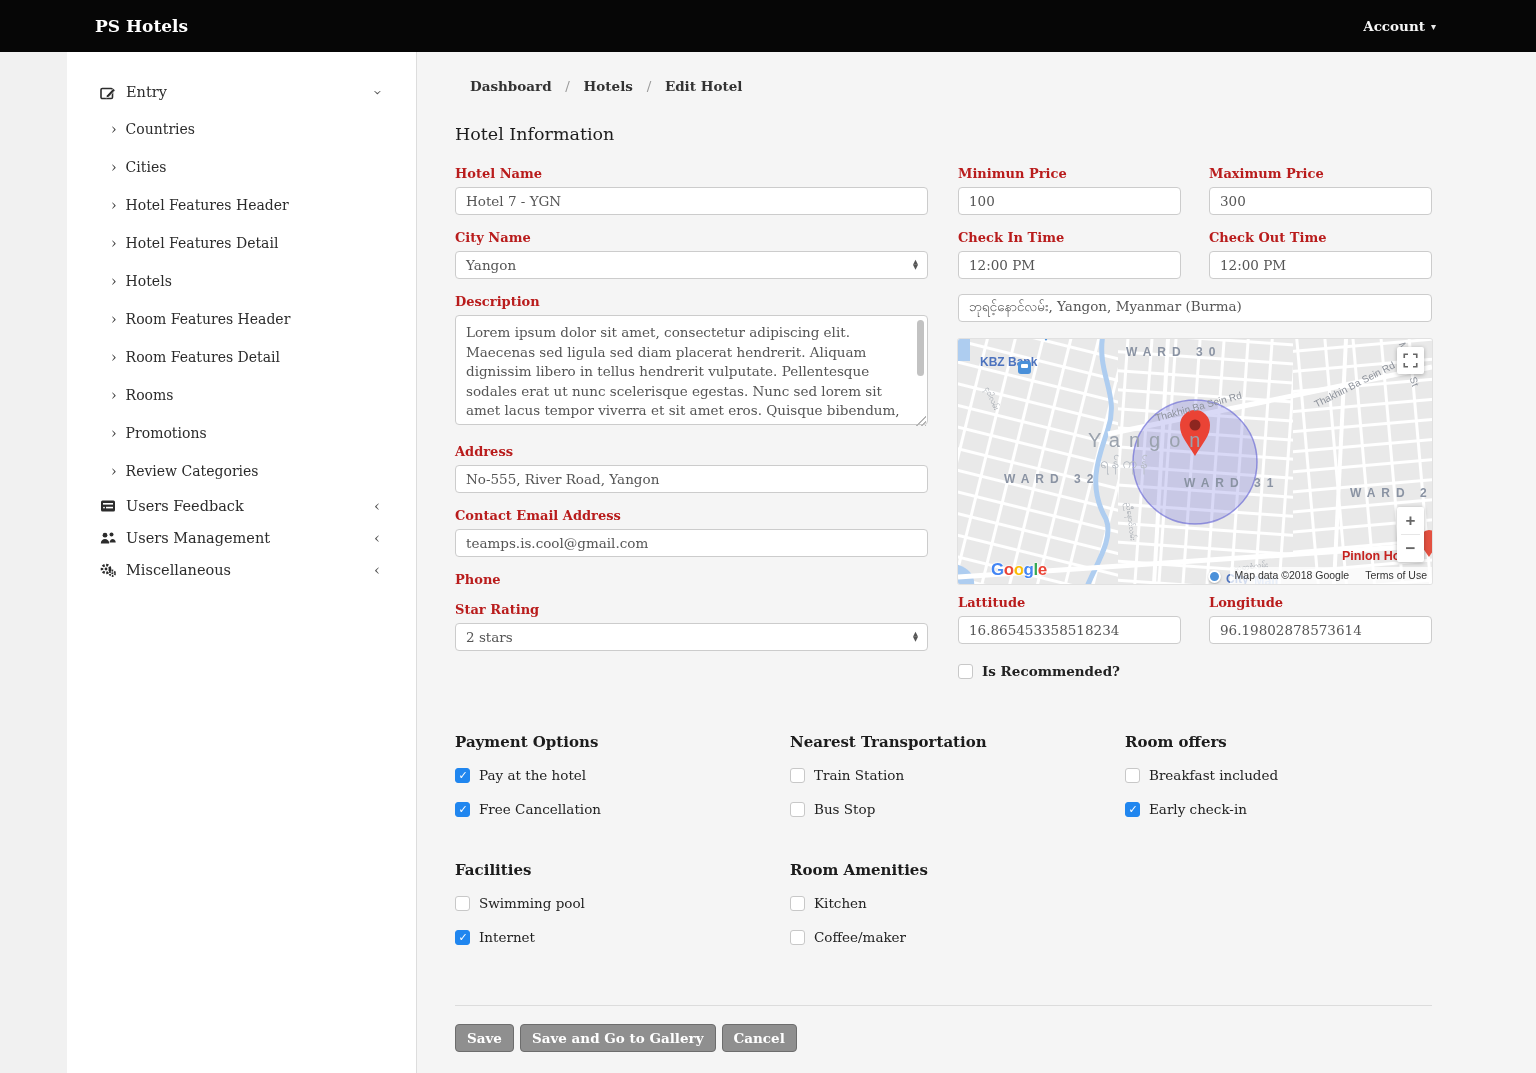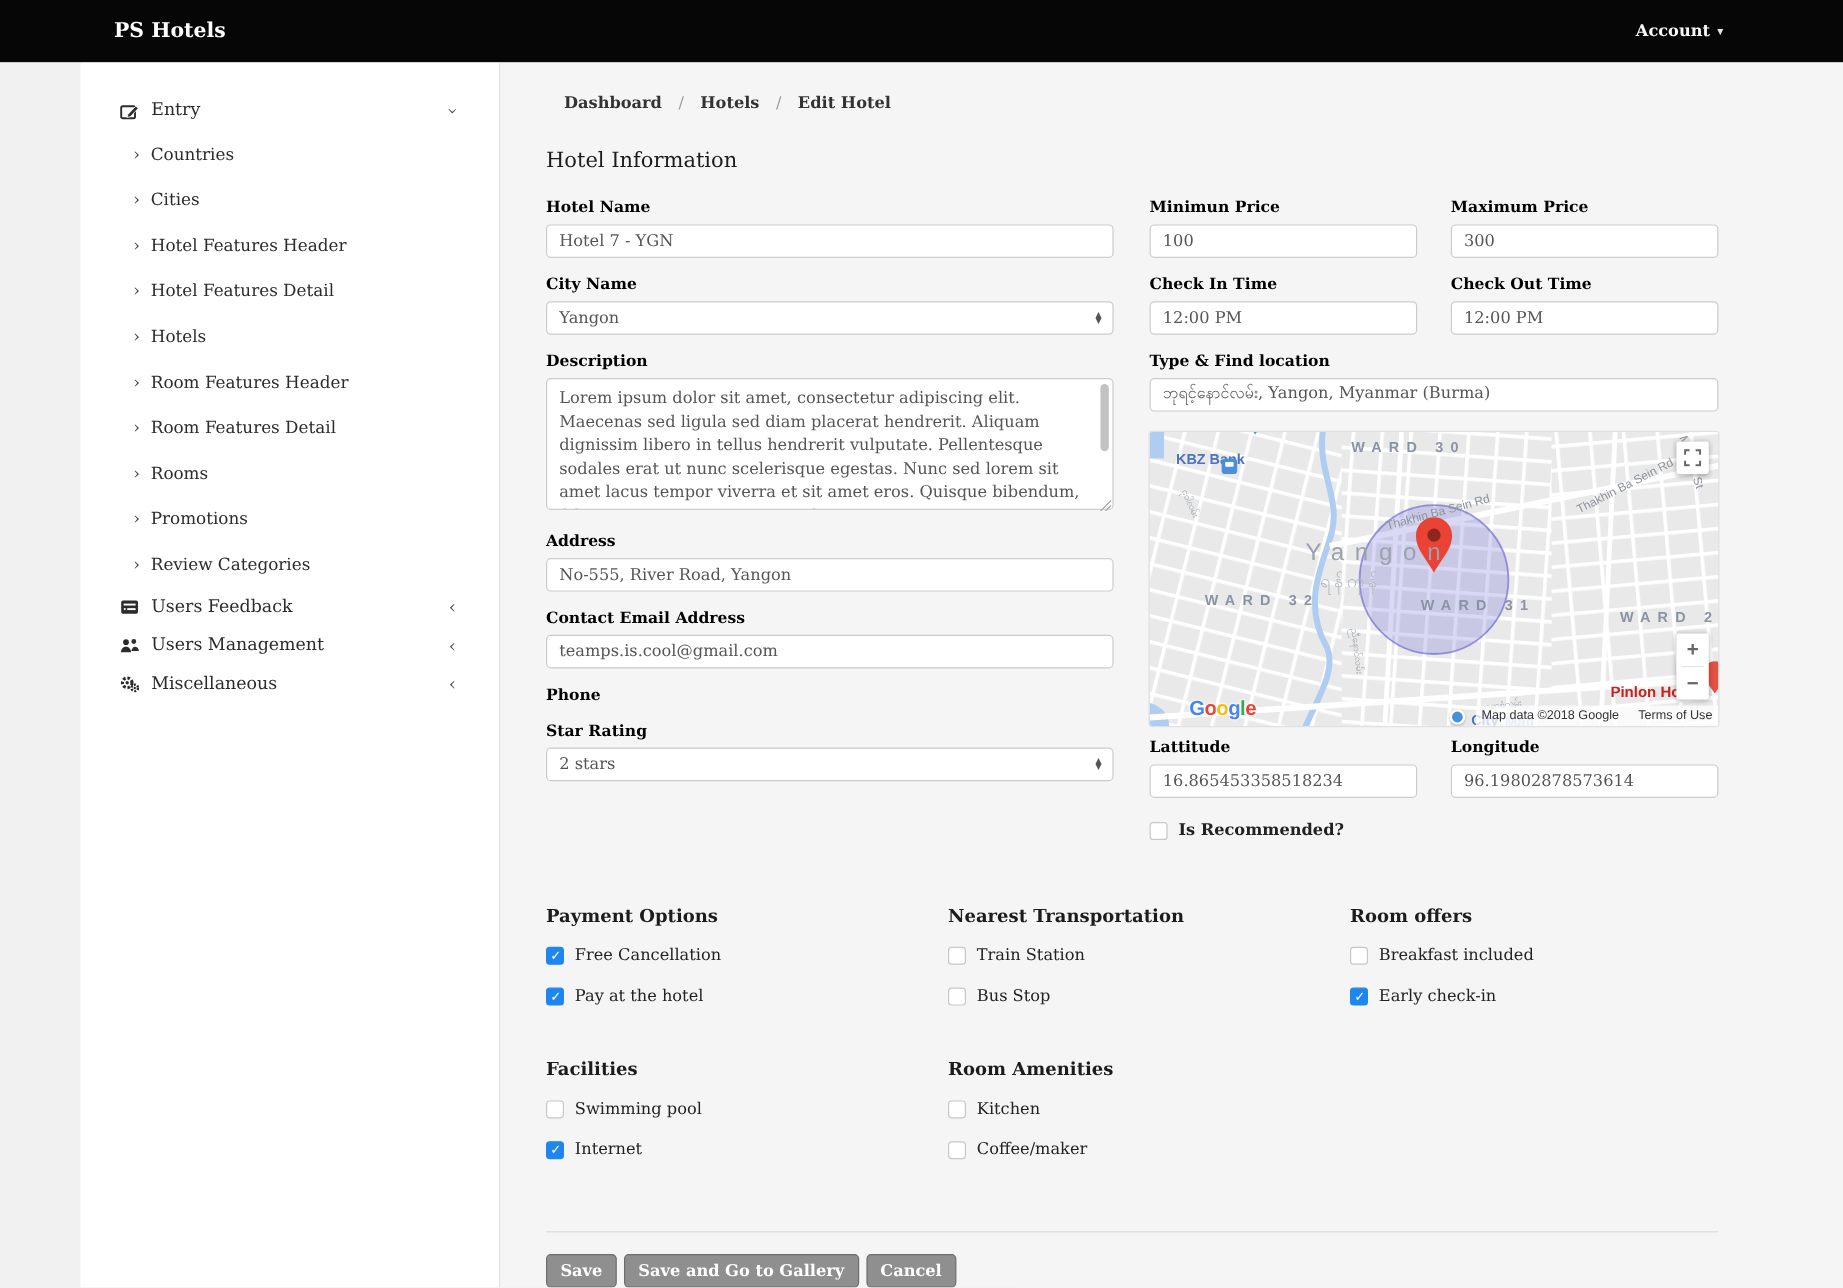--- a/index.html
+++ b/index.html
@@ -26,21 +26,21 @@
   .chev-down { display:inline-block; transform:rotate(90deg); }
   .sub-item { display:flex; align-items:center; padding:11px 36px 11px 44px; font-size:14px; color:#2b2b2b; cursor:pointer; }
   .sub-item .arr { color:#444; font-size:14px; margin-right:9px; }
   
   .main { flex:1; background:#f5f5f5; padding:26px 0 0 38px; }
   .breadcrumb { margin-left:15px; font-size:13.5px; font-weight:700; color:#333; }
   .breadcrumb .sep { color:#999; font-weight:400; margin:0 9px; }
   .breadcrumb .crumb { cursor:pointer; }
   .page-title { font-size:17.5px; font-weight:400; color:#1c1c1c; margin:30px 0 0 0; }
   .form-grid { display:grid; grid-template-columns:473px 474px; column-gap:30px; margin-top:22px; }
-  label.f-label { display:block; font-size:13px; font-weight:700; color:#000000; margin:0 0 6px; }
+  label.f-label { display:block; font-size:13px; font-weight:700; color:#b91c1c; margin:0 0 6px; }
   .fgroup { margin-bottom:15px; }
   .tin {
     width:100%; height:28px; border:1px solid #cccccc; border-radius:4px; background:#fff;
     font-family:"DejaVu Serif",serif; font-size:13.5px; color:#555; padding:0 10px; outline:none;
   }
   .half-grid { display:grid; grid-template-columns:223px 223px; column-gap:28px; }
   
   .sel { position:relative; display:flex; align-items:center; height:28px; border:1px solid #ccc; border-radius:4px; background:#fff; padding:0 24px 0 10px; font-size:13.5px; color:#555; cursor:pointer; }
   .stepper { position:absolute; right:9px; top:50%; transform:translateY(-50%); display:flex; flex-direction:column; align-items:center; color:#555; }
   .stepper span { font-size:6.5px; line-height:5px; font-family:"DejaVu Sans",sans-serif; }
@@ -266,21 +266,20 @@
           <div class="fgroup">
             <label class="f-label">Check In Time</label>
             <input class="tin" value="12:00 PM" style="">
           </div>
           <div class="fgroup">
             <label class="f-label">Check Out Time</label>
             <input class="tin" value="12:00 PM" style="">
           </div>
         </div>
         <div class="fgroup" style="margin-bottom:0;">
-          <label class="f-label">Type &amp; Find location</label>
           <input class="tin" value="ဘုရင့်နောင်လမ်း, Yangon, Myanmar (Burma)" style="">
         </div>
 
         <div class="map">
           <svg class="base" width="474" height="245" viewBox="0 0 474 245">
             <defs>
               <pattern id="g1" width="27" height="21" patternUnits="userSpaceOnUse" patternTransform="rotate(14)">
                 <rect width="27" height="21" fill="#e9e9e9"></rect>
                   <rect width="27" height="3" fill="#ffffff"></rect>
                   <rect width="3" height="21" fill="#ffffff"></rect>
@@ -371,25 +370,25 @@
           <span>Is Recommended?</span>
         </div>
       </div>
     </div>
 
     <div class="check-area">
       <div>
         <div class="sec-title">Payment Options</div>
         <div class="cb-row">
             <span class="cb checked"></span>
+            <span>Pay at the hotel</span>
+          </div>
+        <div class="cb-row">
+            <span class="cb checked"></span>
             <span>Free Cancellation</span>
-          </div>
-        <div class="cb-row">
-            <span class="cb checked"></span>
-            <span>Pay at the hotel</span>
           </div>
       </div>
       <div>
         <div class="sec-title">Nearest Transportation</div>
         <div class="cb-row">
             <span class="cb"></span>
             <span>Train Station</span>
           </div>
         <div class="cb-row">
             <span class="cb"></span>

